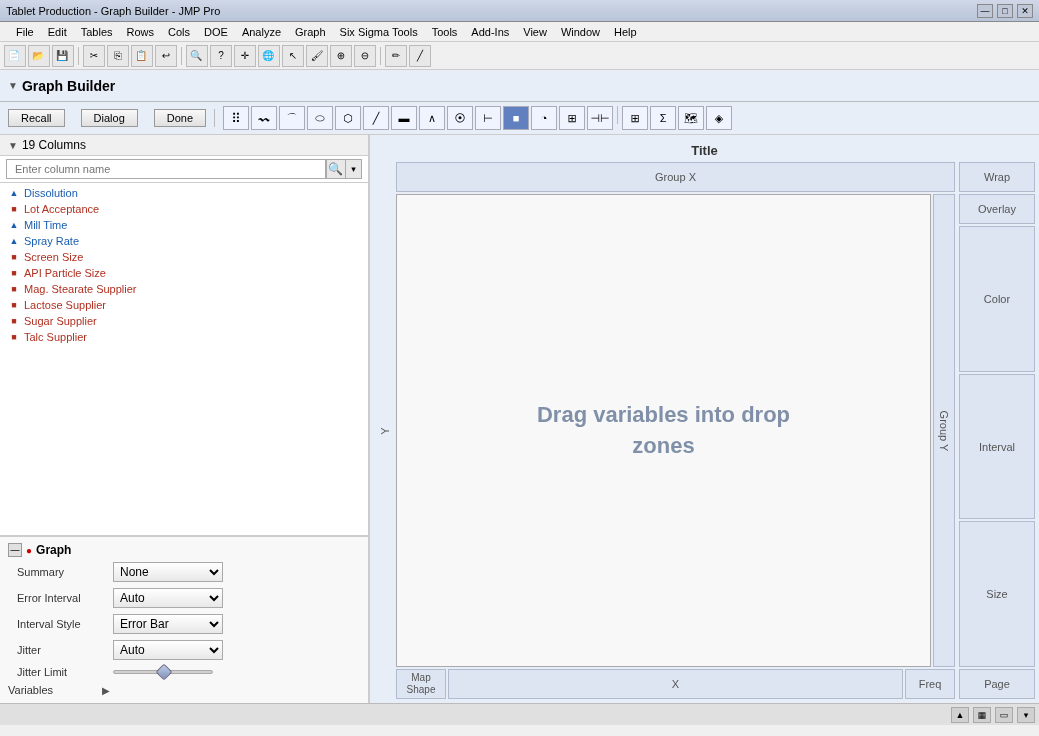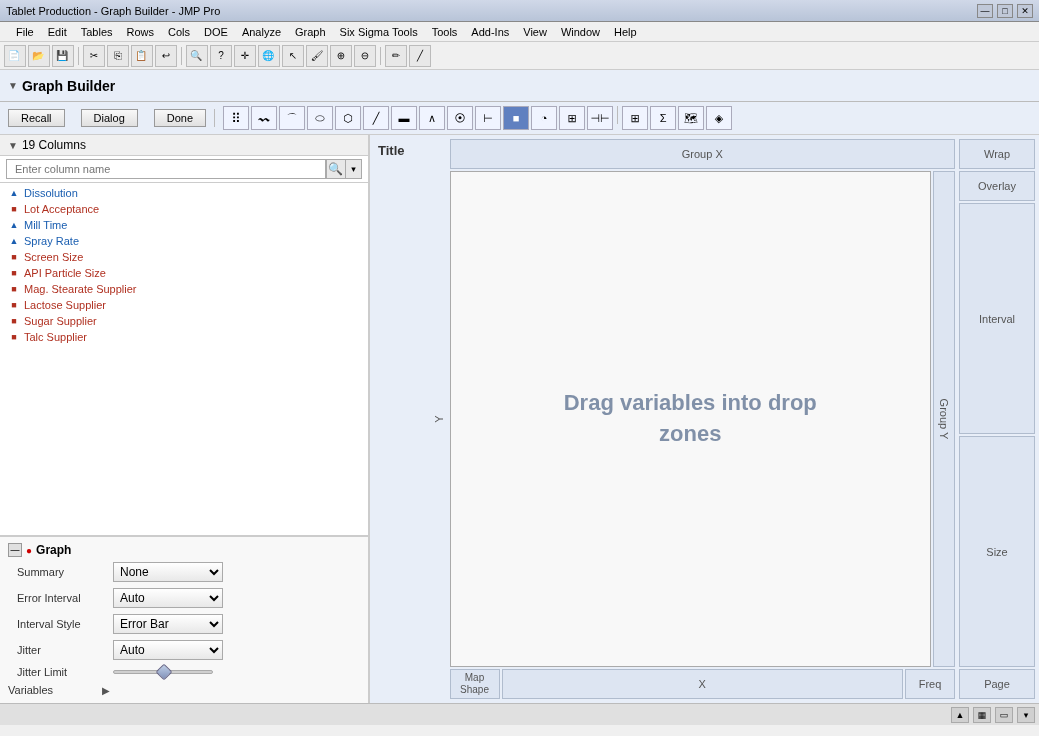--- a/index.html
+++ b/index.html
@@ -249,24 +249,23 @@
       display: flex; align-items: center;
       padding: 3px 0;
       gap: 4px;
     }
     .variables-arrow { font-size: 10px; color: #555; }
 
     
     .canvas-area {
       flex: 1;
       display: flex;
-      flex-direction: row;
+      flex-direction: column;
       background: #e8eef8;
       padding: 4px;
-      gap: 19px;
     }
 
     .title-zone {
       text-align: center;
       font-size: 13px;
       font-weight: bold;
       padding: 4px;
       color: #333;
     }
 
@@ -673,20 +672,23 @@
       </div>
 
       <div class="right-sidebar">
         <div class="rs-zone" style="height:30px;">
           <span>Wrap</span>
         </div>
         <div class="rs-zone" style="height:30px;">
           <span>Overlay</span>
         </div>
         <div class="rs-zone" style="flex:1;">
+          <span>Color</span>
+        </div>
+        <div class="rs-zone" style="flex:1;">
           <span>Interval</span>
         </div>
         <div class="rs-zone" style="flex:1;">
           <span>Size</span>
         </div>
         <div class="rs-zone" style="height:30px;">
           <span>Page</span>
         </div>
       </div>
 

